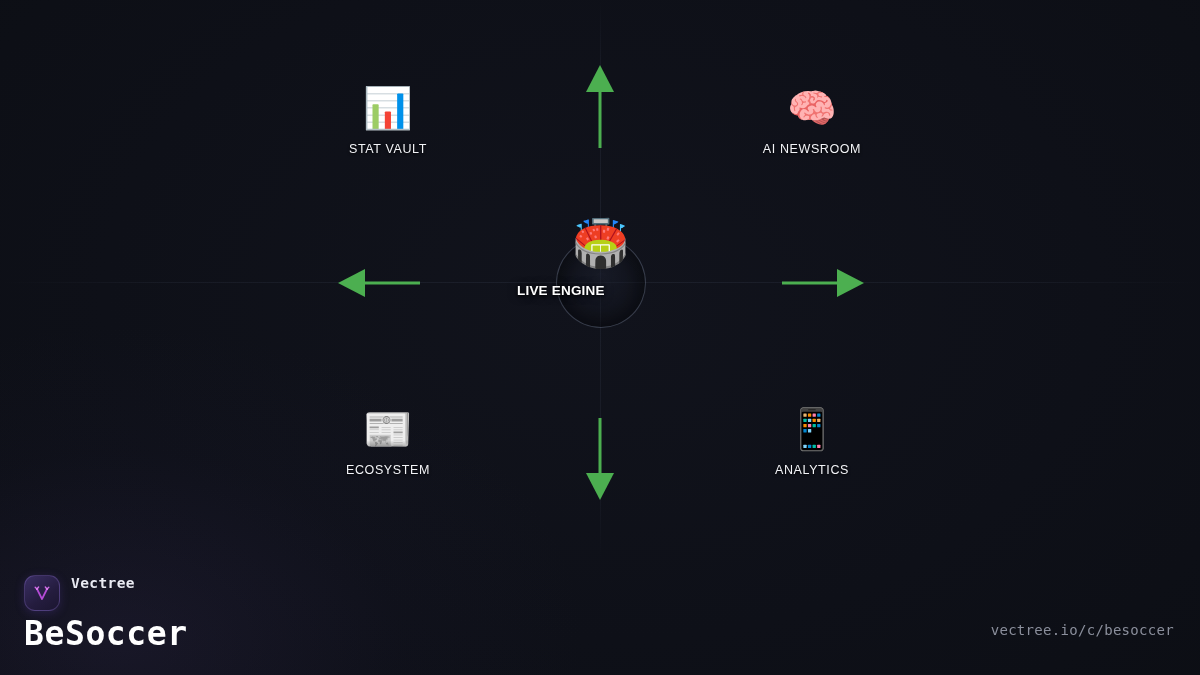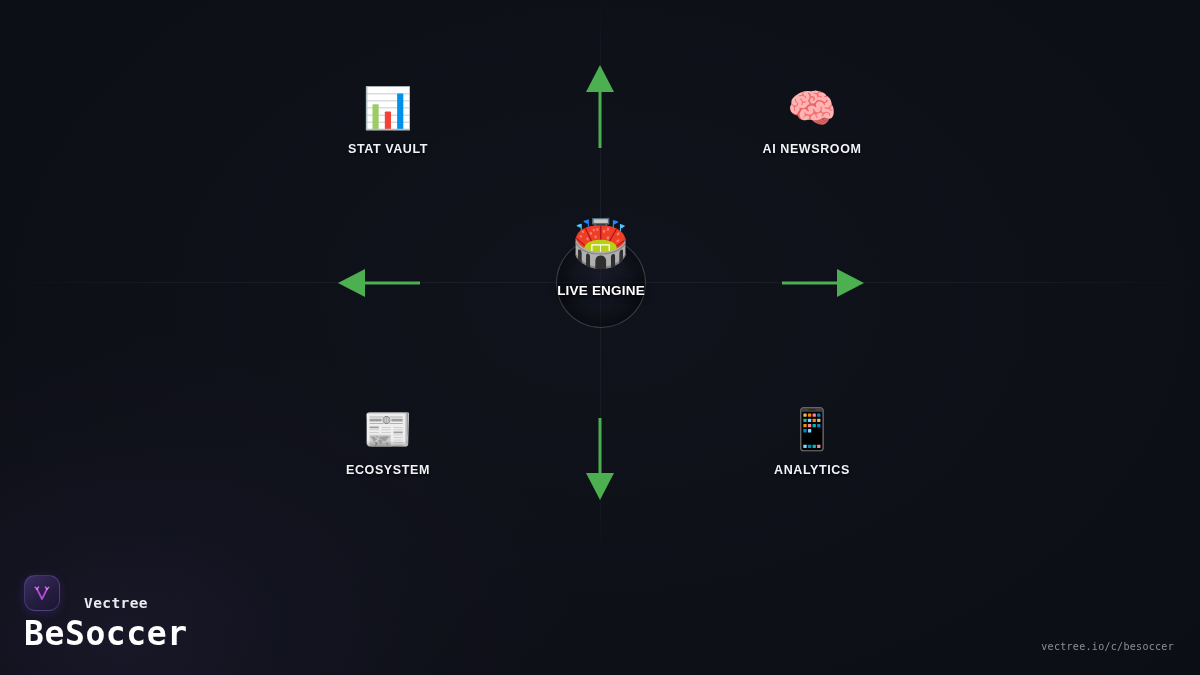--- a/index.html
+++ b/index.html
@@ -69,21 +69,21 @@
     text-align: center;
     font-size: 46px;
     line-height: 56px;
     font-family: "DejaVu Sans", sans-serif;
   }
   .hub-label {
     position: absolute;
     left: -40px;
     top: 44px;
     width: 168px;
-    text-align: center;
+    text-align: left;
     color: #ffffff;
     font-size: 13.5px;
     font-weight: bold;
     letter-spacing: 0.2px;
     text-shadow: 0 1px 3px rgba(0,0,0,0.95), 0 0 10px rgba(0,0,0,0.8);
   }
 
   
   .node {
     position: absolute;
@@ -94,39 +94,39 @@
   .node-icon {
     font-size: 40px;
     line-height: 56px;
     height: 56px;
     font-family: "DejaVu Sans", sans-serif;
   }
   .node-label {
     margin-top: 6px;
     color: #f2f3f7;
     font-size: 12.5px;
-    font-weight: bold;
+    font-weight: normal;
     letter-spacing: 0.6px;
     text-shadow: 0 1px 3px rgba(0,0,0,0.9);
   }
   .node-stat-vault  { left: 388px; top: 80px; }
   .node-ai          { left: 812px; top: 80px; }
   .node-newsroom    { left: 388px; top: 401px; }
   .node-ecosystem   { left: 812px; top: 401px; }
 
   
   .brand {
     position: absolute;
     left: 24px;
     bottom: 22px;
   }
   .brand-row {
     display: flex;
-    align-items: flex-end;
-    gap: 24px;
+    align-items: flex-start;
+    gap: 11px;
   }
   .brand-logo {
     width: 34px;
     height: 34px;
     border-radius: 11px;
     background: linear-gradient(145deg, #3a2e63 0%, #241c3e 60%, #1b1630 100%);
     border: 1px solid rgba(150,120,220,0.30);
     display: flex;
     align-items: center;
     justify-content: center;
@@ -145,24 +145,24 @@
     color: #ffffff;
     font-family: "DejaVu Sans Mono", monospace;
     font-size: 33px;
     font-weight: bold;
     letter-spacing: 0.6px;
     line-height: 1.15;
   }
   .footer-url {
     position: absolute;
     right: 26px;
-    bottom: 23px;
+    bottom: 37px;
     color: #8b8f9c;
     font-family: "DejaVu Sans Mono", monospace;
-    font-size: 10px;
+    font-size: 14px;
     letter-spacing: 0.3px;
   }
 </style>
 </head>
 <body>
 
 <div class="stage">
 
   <div class="axis-h"></div>
   <div class="axis-v"></div>

